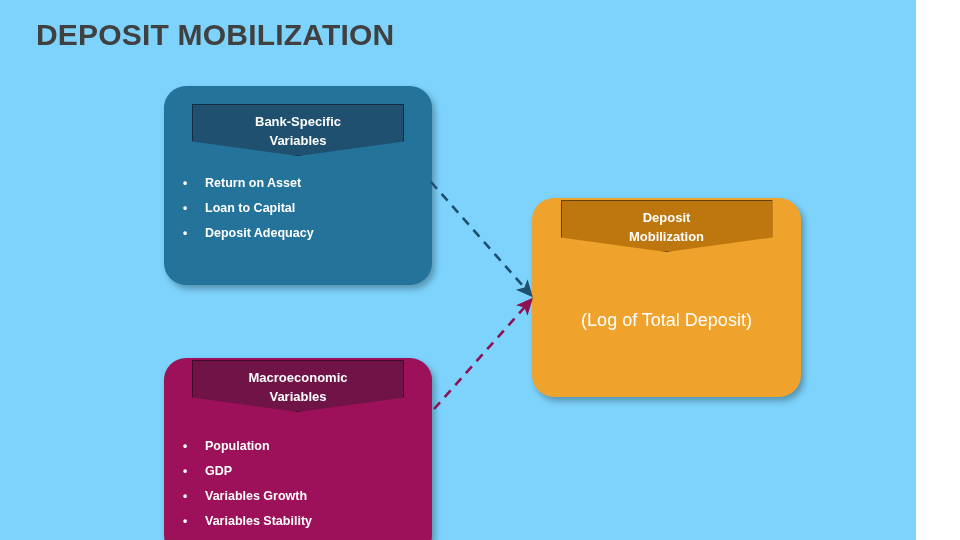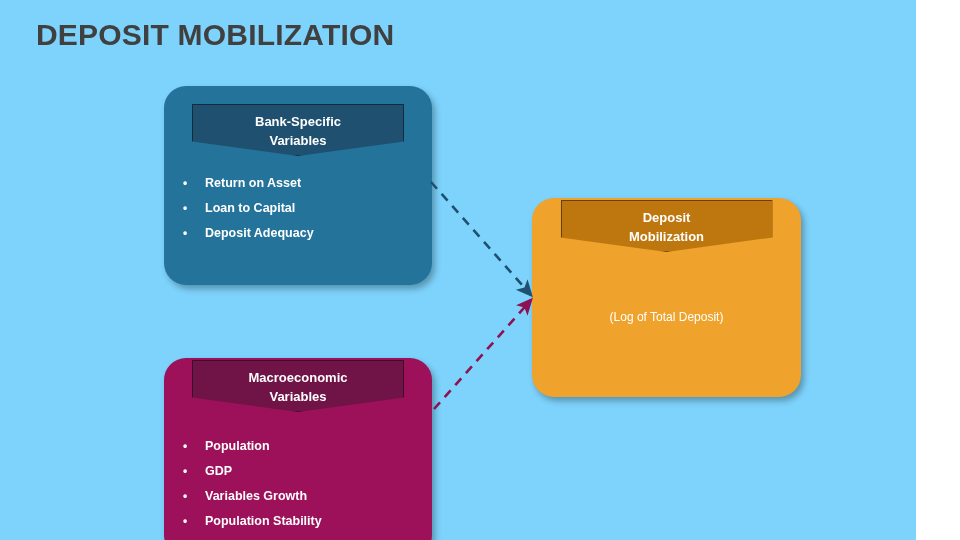--- a/index.html
+++ b/index.html
@@ -100,21 +100,21 @@
   }
   .bullet-label { white-space: nowrap; text-align: right; }
 
   
   .caption {
     position: absolute;
     left: 0;
     right: 0;
     text-align: center;
     color: #ffffff;
-    font-size: 12px;
+    font-size: 18px;
     font-weight: normal;
   }
 
   
   #connectors {
     position: absolute;
     left: 0;
     top: 0;
     width: 960px;
     height: 540px;
@@ -170,21 +170,21 @@
       <div class="bullet-row" style="height:25px;">
         <span class="bullet-dot">•</span>
         <span class="bullet-label">GDP</span>
       </div>
       <div class="bullet-row" style="height:25px;">
         <span class="bullet-dot">•</span>
         <span class="bullet-label">Variables Growth</span>
       </div>
       <div class="bullet-row" style="height:25px;">
         <span class="bullet-dot">•</span>
-        <span class="bullet-label">Population Stability</span>
+        <span class="bullet-label">Variables Stability</span>
       </div>
     </div>
   </div>
 
   <div class="card orange" style="left:532px; top:198px; width:269px; height:199px;">
 
     <div class="banner orange" style="top:2px; width:212px; height:52px; padding-top:8px;">
       <span>
         <span>Deposit</span><br>
         <span>Mobilization</span>

